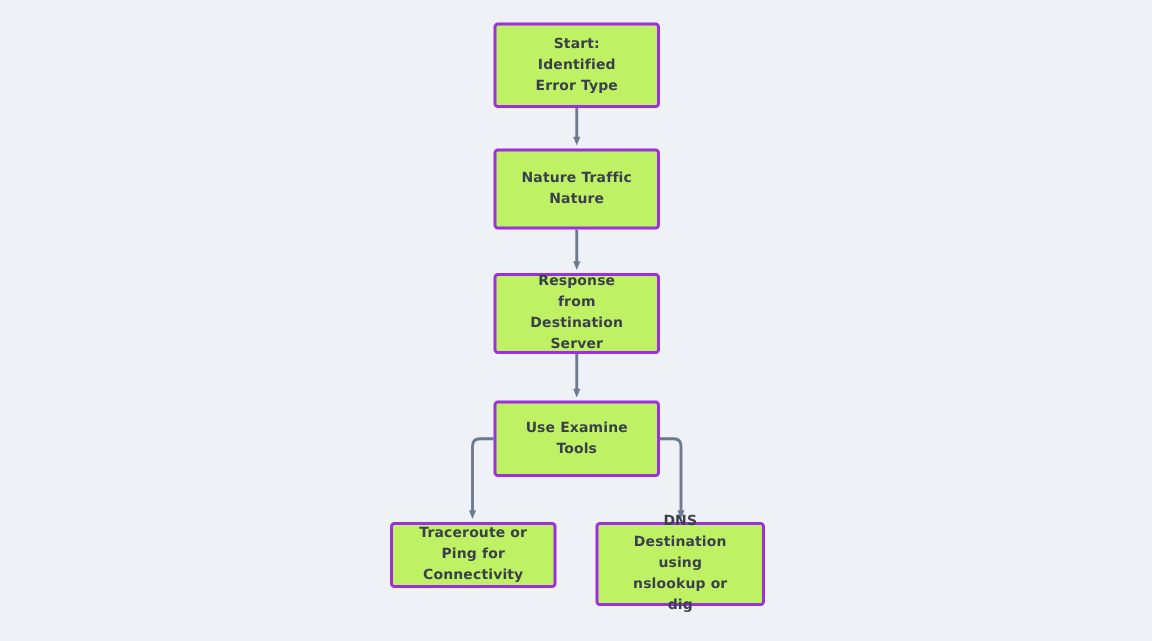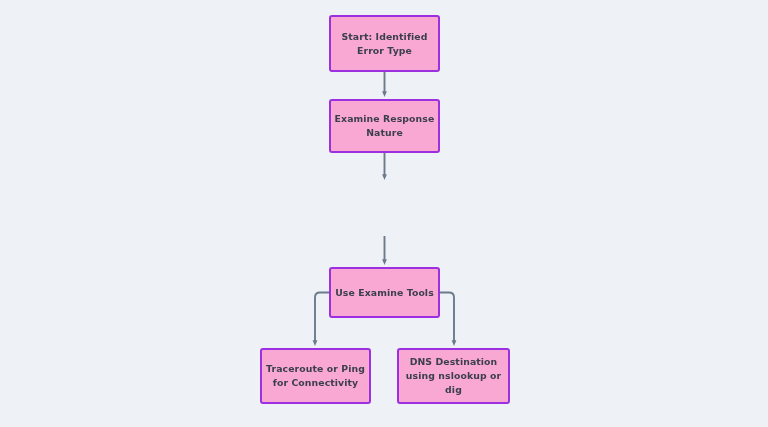--- a/index.html
+++ b/index.html
@@ -23,44 +23,44 @@
     position: absolute;
     left: 0;
     top: 0;
     width: 768px;
     height: 427px;
     pointer-events: none;
   }
   .node {
     position: absolute;
     box-sizing: border-box;
-    background: #f9a8d4;
+    background: #bef264;
     border: 2px solid #9c2fe0;
     border-radius: 3px;
     display: flex;
     align-items: center;
     justify-content: center;
     text-align: center;
     color: #3a3f4b;
     font-size: 9.3px;
     line-height: 14px;
     font-weight: 600;
     letter-spacing: 0.1px;
-    padding: 0 2px;
+    padding: 0 16px;
   }
   .node span {
     display: block;
     width: 100%;
   }
   
   #node-start        { left: 329px; top: 15px;  width: 111px; height: 57px; }
   #node-examine      { left: 329px; top: 99px;  width: 111px; height: 54px; }
   #node-response     { left: 329px; top: 182px; width: 111px; height: 54px; }
   #node-tools        { left: 329px; top: 267px; width: 111px; height: 51px; }
-  #node-traceroute   { left: 260px; top: 348px; width: 111px; height: 56px; align-items: center; }
+  #node-traceroute   { left: 260px; top: 348px; width: 111px; height: 44px; align-items: center; }
   #node-dns          { left: 397px; top: 348px; width: 113px; height: 56px; }
 </style>
 </head>
 <body>
 
 <div id="canvas">
 
   <svg id="edge-layer" viewBox="0 0 768 427" width="768" height="427" xmlns="http://www.w3.org/2000/svg">
     <defs>
       <marker id="arrowhead" markerWidth="7" markerHeight="7" refX="3.2" refY="3" orient="auto" markerUnits="userSpaceOnUse">
@@ -77,23 +77,26 @@
     <path d="M329,292.5 L320,292.5 Q315,292.5 315,297.5 L315,343" fill="none" stroke="#6b7a8d" stroke-width="1.9" marker-end="url(#arrowhead)"></path>
 
     <path d="M440,292.5 L449,292.5 Q454,292.5 454,297.5 L454,343" fill="none" stroke="#6b7a8d" stroke-width="1.9" marker-end="url(#arrowhead)"></path>
   </svg>
 
   <div class="node" id="node-start">
     <span>Start: Identified Error Type</span>
   </div>
 
   <div class="node" id="node-examine">
-    <span>Examine Response Nature</span>
+    <span>Nature Traffic Nature</span>
   </div>
 
+  <div class="node" id="node-response">
+    <span>Response from Destination Server</span>
+  </div>
 
   <div class="node" id="node-tools">
     <span>Use Examine Tools</span>
   </div>
 
   <div class="node" id="node-traceroute">
     <span>Traceroute or Ping for Connectivity</span>
   </div>
 
   <div class="node" id="node-dns">

